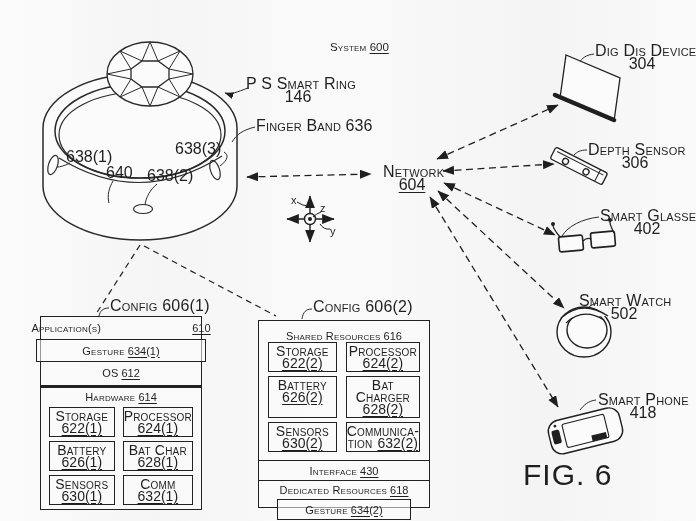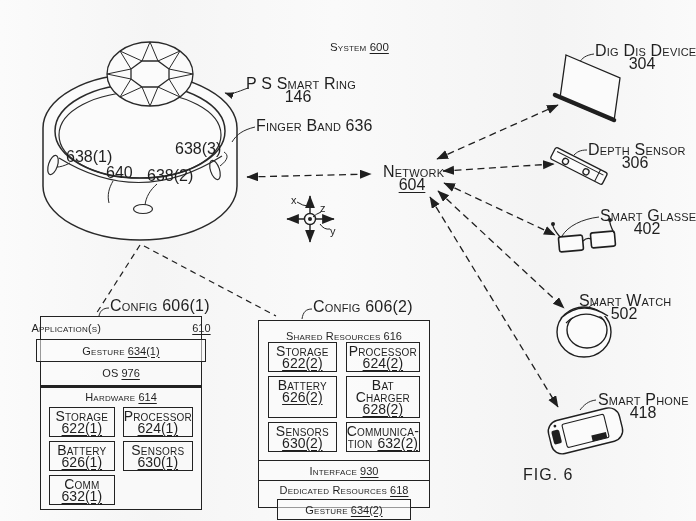--- a/index.html
+++ b/index.html
@@ -10,21 +10,21 @@
     color:#1f1f1f;
   }
   svg{position:absolute;left:0;top:0;}
   .lbl{
     position:absolute;font-size:16px;line-height:13px;white-space:nowrap;
     text-align:center;color:#1f1f1f;
   }
   .sc{font-variant:small-caps;letter-spacing:.2px;}
   .u{text-decoration:underline;text-underline-offset:2px;}
   .lline{display:block;}
-  .fig-caption{font-size:16px;letter-spacing:1px;}
+  .fig-caption{font-size:30px;letter-spacing:1px;}
   .axis-lbl{font-size:11px;}
 
   
   .cfgbox{position:absolute;border:1.6px solid #222;background:rgba(252,252,252,.55);}
   .crow{display:flex;align-items:center;justify-content:center;font-size:11px;}
   #config1{left:40px;top:316px;width:160px;height:192px;}
   #config1 .row-app{height:22px;gap:44px;}
   #config1 .gesture{margin:0 -5px;border:1.4px solid #222;height:21px;background:rgba(252,252,252,.55);}
   #config1 .row-os{height:22px;justify-content:center;}
   #config1 .hw-divider{border-top:3px solid #222;margin-top:1px;}
@@ -211,40 +211,44 @@
   <div class="lbl sc" style="left:313px;top:300px"><span>Config 606(2)</span></div>
 
   <div id="config1" class="cfgbox">
     <div class="crow row-app">
       <span class="sc">Application(s)</span>&nbsp;<span class="u">610</span>
     </div>
     <div class="crow gesture">
       <span class="sc">Gesture</span>&nbsp;<span class="u">634(1)</span>
     </div>
     <div class="crow row-os">
-      <span class="sc">OS</span>&nbsp;<span class="u">976</span>
+      <span class="sc">OS</span>&nbsp;<span class="u">612</span>
     </div>
     <div class="hw-divider"></div>
     <div class="crow row-hw">
       <span class="sc">Hardware</span>&nbsp;<span class="u">614</span>
     </div>
     <div class="cellgrid">
       <div class="cell">
           <span class="cl1 sc">Storage</span>
           <span class="cl2"><span class="l2 sc"></span><span class="u">622(1)</span></span>
         </div>
       <div class="cell">
           <span class="cl1 sc">Processor</span>
           <span class="cl2"><span class="l2 sc"></span><span class="u">624(1)</span></span>
         </div>
       <div class="cell">
           <span class="cl1 sc">Battery</span>
           <span class="cl2"><span class="l2 sc"></span><span class="u">626(1)</span></span>
         </div>
       <div class="cell">
+          <span class="cl1 sc">Bat Char</span>
+          <span class="cl2"><span class="l2 sc"></span><span class="u">628(1)</span></span>
+        </div>
+      <div class="cell">
           <span class="cl1 sc">Sensors</span>
           <span class="cl2"><span class="l2 sc"></span><span class="u">630(1)</span></span>
         </div>
       <div class="cell">
           <span class="cl1 sc">Comm</span>
           <span class="cl2"><span class="l2 sc"></span><span class="u">632(1)</span></span>
         </div>
     </div>
   </div>
 
@@ -272,21 +276,21 @@
       <div class="cell">
           <span class="cl1 sc">Sensors</span>
           <span class="cl2"><span class="l2 sc"></span><span class="u">630(2)</span></span>
         </div>
       <div class="cell">
           <span class="cl1 sc">Communica-</span>
           <span class="cl2"><span class="l2 sc">tion</span><span class="u">632(2)</span></span>
         </div>
     </div>
     <div class="crow row-interface">
-      <span class="sc">Interface</span>&nbsp;<span class="u">930</span>
+      <span class="sc">Interface</span>&nbsp;<span class="u">430</span>
     </div>
     <div class="crow row-dedicated">
       <span class="sc">Dedicated Resources</span>&nbsp;<span class="u">618</span>
     </div>
     <div class="gesture">
       <span class="sc">Gesture</span>&nbsp;<span class="u">634(2)</span>
     </div>
   </div>
 
 </div>

